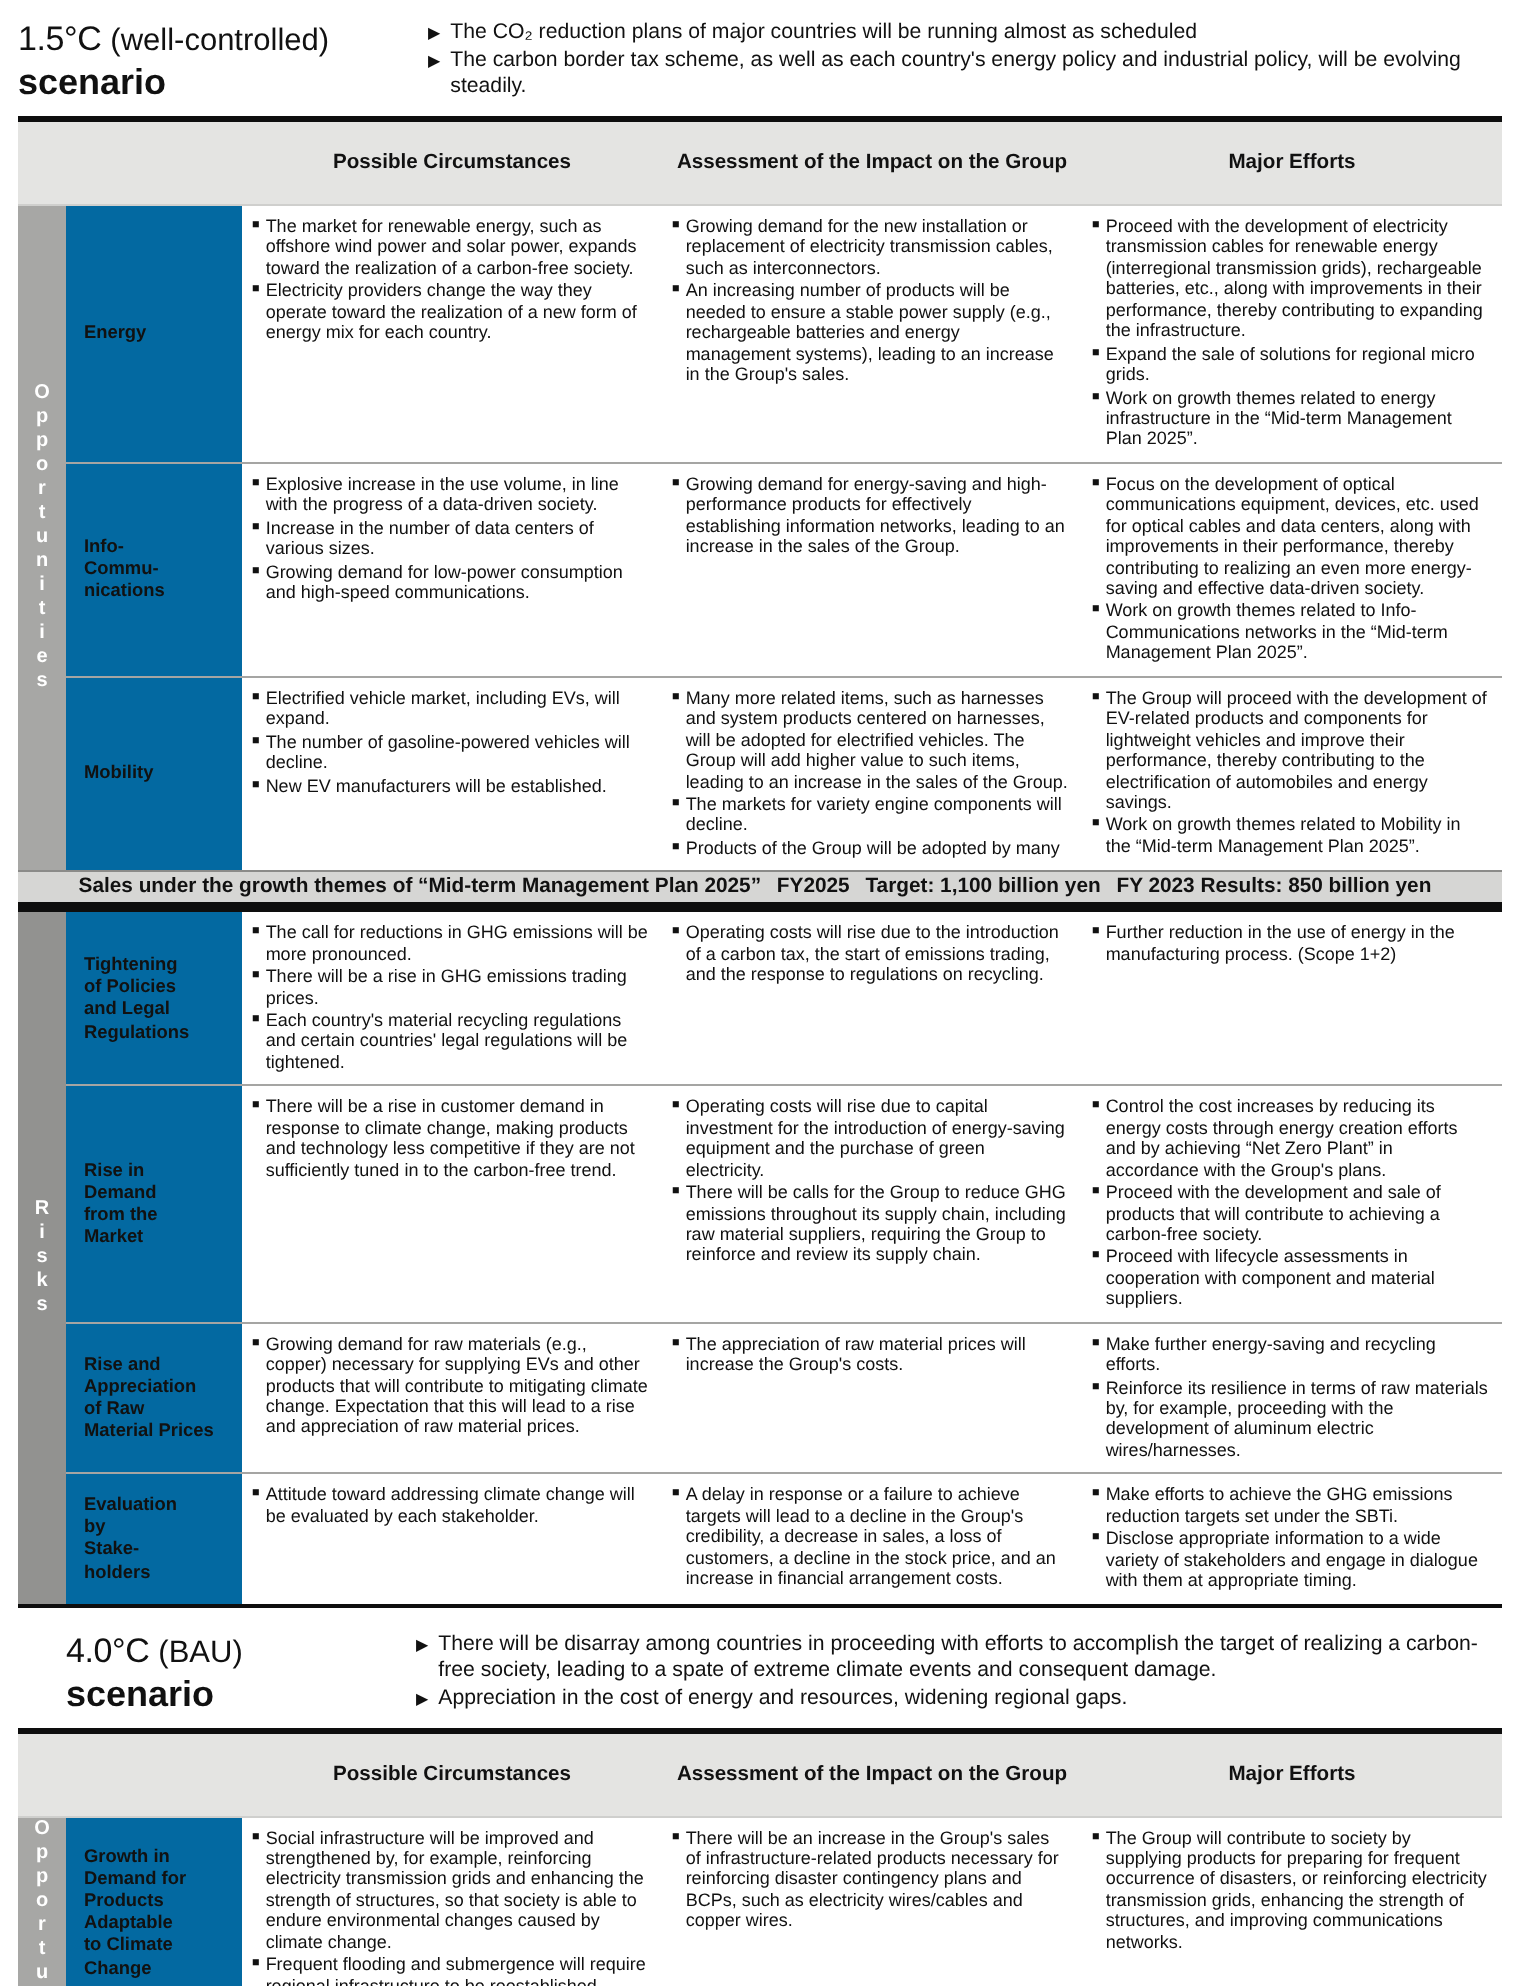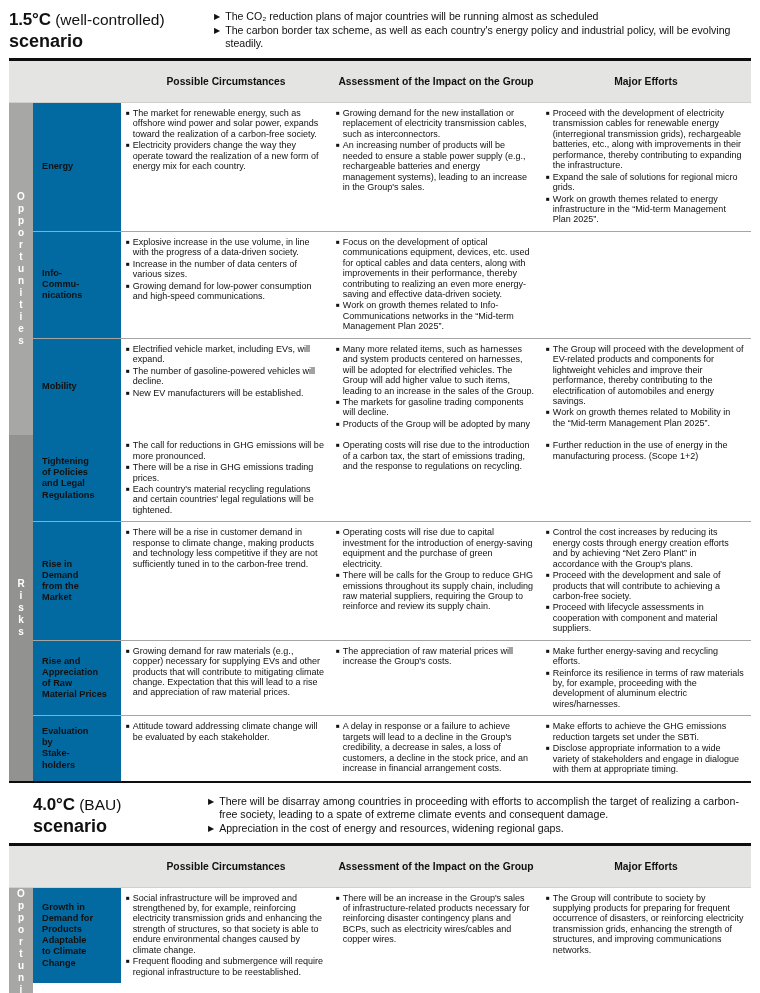--- a/index.html
+++ b/index.html
@@ -7,21 +7,21 @@
     width:760px; background:#ffffff; color:#111;
     font-family:"Liberation Sans","DejaVu Sans",sans-serif;
     -webkit-font-smoothing:antialiased;
   }
   .page { width:760px; padding:6px 9px 8px 9px; }
 
   
   .scn-head { display:flex; margin:2px 0 6px 0; }
   .scn-title { flex:0 0 205px; padding-top:2px; }
   .scn-head.s40 .scn-title { flex:0 0 175px;margin-left:24px; }
-  .scn-big { font-size:17px; font-weight:bold; letter-spacing:-0.2px; }
+  .scn-big { font-size:17px; font-weight:normal; letter-spacing:-0.2px; }
   .scn-qual { font-size:15.5px; font-weight:normal; }
   .scn-word { font-size:18px; font-weight:bold; display:block; margin-top:1px; }
   .scn-bullets { flex:1; padding-top:2px; }
   .scn-bullets .li { display:flex; margin-bottom:1px; }
   .scn-bullets .marker { font-size:8px; line-height:13px; margin-right:5px; flex:0 0 auto; }
   .scn-bullets .li-text { font-size:10.6px; line-height:1.23; }
 
   
   .ctable { border-top:3px solid #0e0e0e; border-bottom:2px solid #0e0e0e; margin-bottom:4px; }
   .thead {
@@ -146,20 +146,26 @@
                 <span class="li-text">Increase in the number of data centers of various sizes.</span>
               </div>
               <div class="li">
                 <span class="marker">■</span>
                 <span class="li-text">Growing demand for low-power consumption and high-speed communications.</span>
               </div>
             </div>
           <div class="tcell">
               <div class="li">
                 <span class="marker">■</span>
+                <span class="li-text">Growing demand for energy-saving and high-performance products for effectively establishing information networks, leading to an increase in the sales of the Group.</span>
+              </div>
+            </div>
+          <div class="tcell">
+              <div class="li">
+                <span class="marker">■</span>
                 <span class="li-text">Focus on the development of optical communications equipment, devices, etc. used for optical cables and data centers, along with improvements in their performance, thereby contributing to realizing an even more energy-saving and effective data-driven society.</span>
               </div>
               <div class="li">
                 <span class="marker">■</span>
                 <span class="li-text">Work on growth themes related to Info-Communications networks in the “Mid-term Management Plan 2025”.</span>
               </div>
             </div>
         </div>
         <div class="trow">
           <div class="tlabel">Mobility</div>
@@ -177,41 +183,47 @@
                 <span class="li-text">New EV manufacturers will be established.</span>
               </div>
             </div>
           <div class="tcell">
               <div class="li">
                 <span class="marker">■</span>
                 <span class="li-text">Many more related items, such as harnesses and system products centered on harnesses, will be adopted for electrified vehicles. The Group will add higher value to such items, leading to an increase in the sales of the Group.</span>
               </div>
               <div class="li">
                 <span class="marker">■</span>
-                <span class="li-text">The markets for gasoline trading components will decline.</span>
+                <span class="li-text">The markets for variety engine components will decline.</span>
               </div>
               <div class="li">
                 <span class="marker">■</span>
                 <span class="li-text">Products of the Group will be adopted by many</span>
               </div>
             </div>
           <div class="tcell">
               <div class="li">
                 <span class="marker">■</span>
                 <span class="li-text">The Group will proceed with the development of EV-related products and components for lightweight vehicles and improve their performance, thereby contributing to the electrification of automobiles and energy savings.</span>
               </div>
               <div class="li">
                 <span class="marker">■</span>
                 <span class="li-text">Work on growth themes related to Mobility in the “Mid-term Management Plan 2025”.</span>
               </div>
             </div>
         </div>
       </div>
     </div>
 
+    <div class="sales-bar">
+      <span>Sales under the growth themes of “Mid-term Management Plan 2025”</span>
+      <span>FY2025</span>
+      <span>Target: 1,100 billion yen</span>
+      <span>FY 2023 Results: 850 billion yen</span>
+    </div>
 
     <div class="tgroup">
       <div class="strip risk">
         <span>Risks</span>
       </div>
       <div class="rows">
         <div class="trow">
           <div class="tlabel">Tightening
 of Policies
 and Legal

